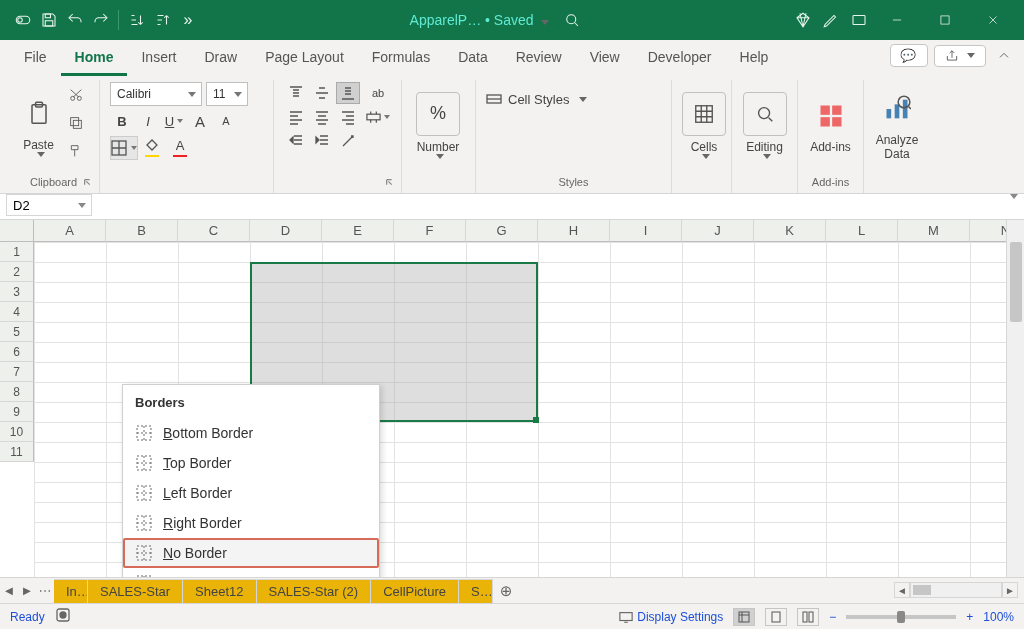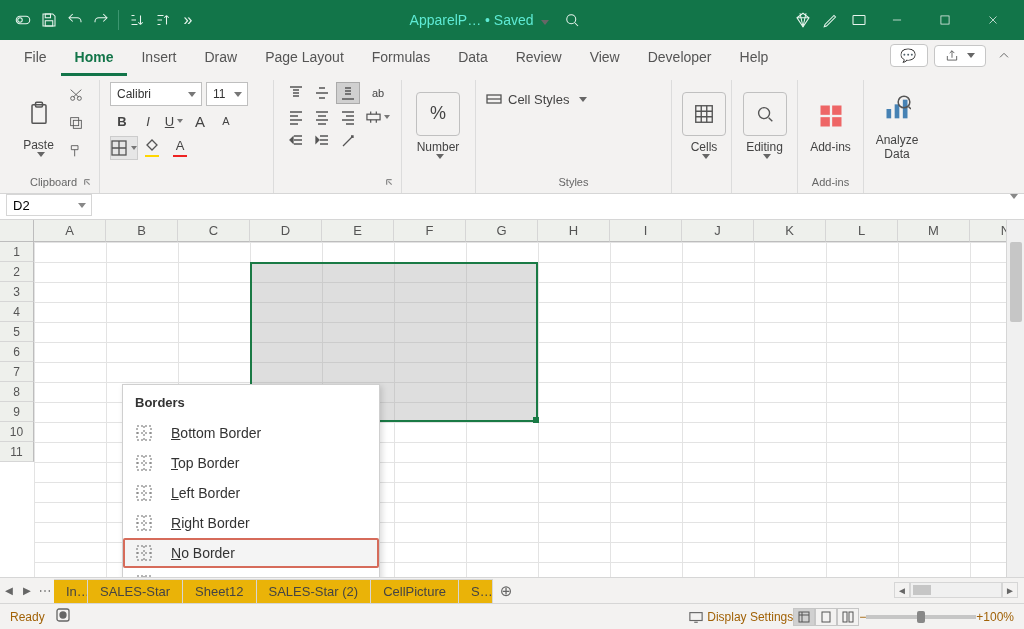--- a/index.html
+++ b/index.html
@@ -101,32 +101,32 @@
   .sheettabs .nav { width:18px; text-align:center; color:#666; cursor:pointer; }
   .sheet-tab { padding:4px 12px; border-right:1px solid #d6d6d6; border-top:1px solid #d6d6d6; background:#eab308; cursor:pointer; }
   .sheet-tab.cut { max-width:34px; overflow:hidden; text-overflow:clip; }
   .sheet-add { width:26px; text-align:center; color:#666; font-size:15px; cursor:pointer; }
   .hscroll-zone { position:absolute; right:6px; top:3px; width:124px; height:18px; display:flex; align-items:center; }
   .hscroll-track { flex:1; height:16px; background:#f0f0f0; border:1px solid #d6d6d6; position:relative; }
   .hscroll-track .thumb { position:absolute; left:2px; top:2px; width:18px; height:10px; background:#c6c6c6; }
   .hscroll-arrow { width:16px; height:16px; border:1px solid #d6d6d6; display:flex; align-items:center; justify-content:center; font-size:10px; color:#666; }
 
   
-  .statusrow { height:26px; background:#f3f2f1; border-top:1px solid #d6d6d6; display:flex; align-items:center; font-size:12px; color:#a16207; padding:0 10px; }
+  .statusrow { height:26px; background:#f3f2f1; border-top:1px solid #d6d6d6; display:flex; align-items:center; font-size:12px; color:#1d4ed8; padding:0 10px; }
   .statusrow .sr-left { flex:0 0 auto; display:flex; align-items:center; gap:10px; }
-  .statusrow .sr-right { margin-left:auto; display:flex; align-items:center; }
+  .statusrow .sr-right { margin-left:auto; display:flex; align-items:center; gap:10px; }
   .viewbtn { width:22px; height:18px; border:1px solid #c6c6c6; display:inline-flex; align-items:center; justify-content:center; cursor:pointer; }
   .viewbtn.active { background:#d0d0d0; }
   .zoom-slider { width:110px; height:4px; background:#c6c6c6; position:relative; }
   .zoom-slider .knob { position:absolute; left:50%; top:-4px; width:8px; height:12px; background:#888; border-radius:2px; transform:translateX(-50%); }
 
   
   .borders-menu { position:absolute; left:122px; top:164px; width:258px; background:#fff; border:1px solid #cfcfcf; box-shadow:2px 2px 6px rgba(0,0,0,0.15); z-index:50; padding:6px 0 10px 0; }
   .borders-menu .hdr { font-weight:600; font-size:13px; color:#333; padding:4px 12px 8px 12px; }
-  .bm-item { display:flex; align-items:center; gap:18px; font-size:14px; color:#333; padding:6px 12px; cursor:pointer; }
+  .bm-item { display:flex; align-items:center; gap:10px; font-size:14px; color:#333; padding:6px 12px; cursor:pointer; }
   .bm-item .ico { width:18px; height:18px; display:inline-flex; align-items:center; justify-content:center; }
   .bm-item .ico svg { width:16px; height:16px; stroke:#6b6b6b; fill:none; stroke-width:1; }
   .bm-item .accel { text-decoration:underline; }
   .bm-item.highlight { outline:2px solid #d66b5a; outline-offset:-2px; background:#f4f4f4; border-radius:2px; }
 
   .chev { width:0;height:0;border-left:4px solid transparent;border-right:4px solid transparent;border-top:5px solid #666; display:inline-block; margin-left:4px; }
 </style>
 </head>
 <body>
 

